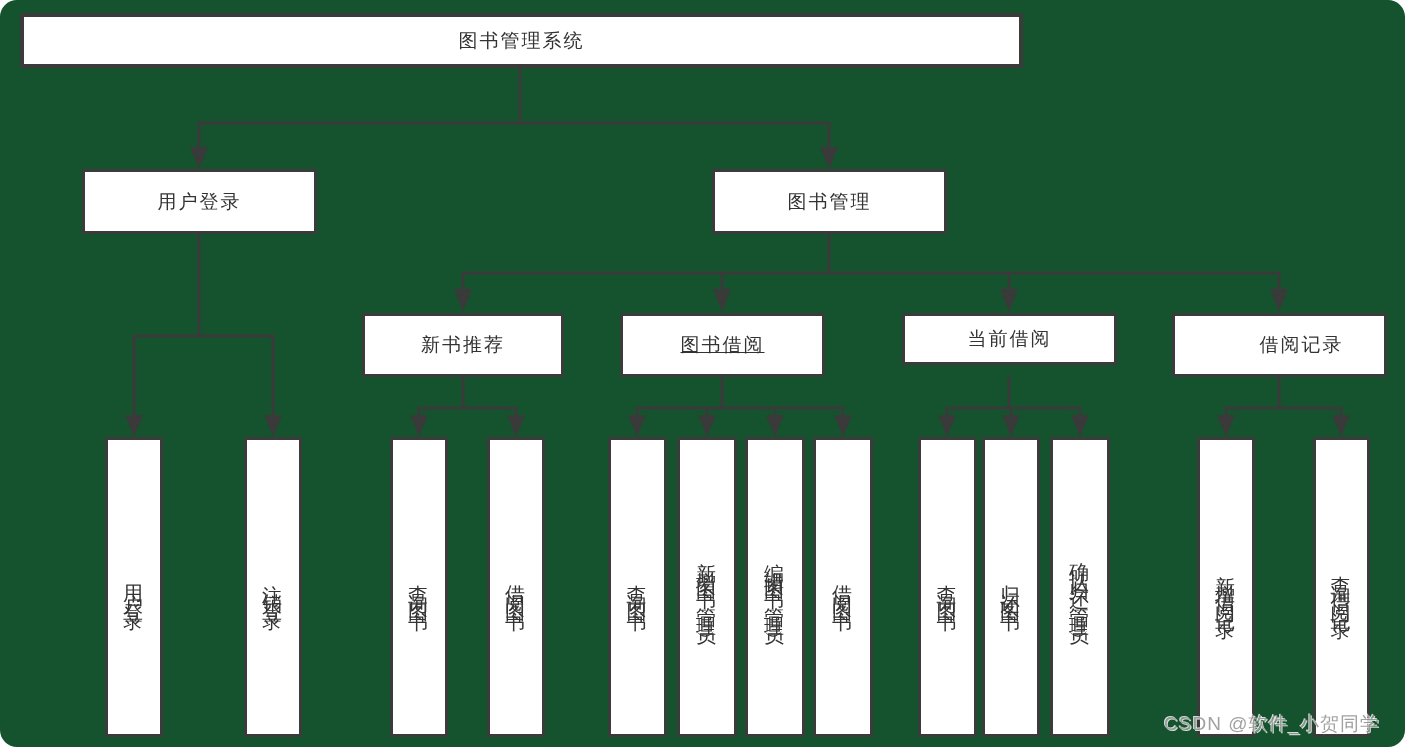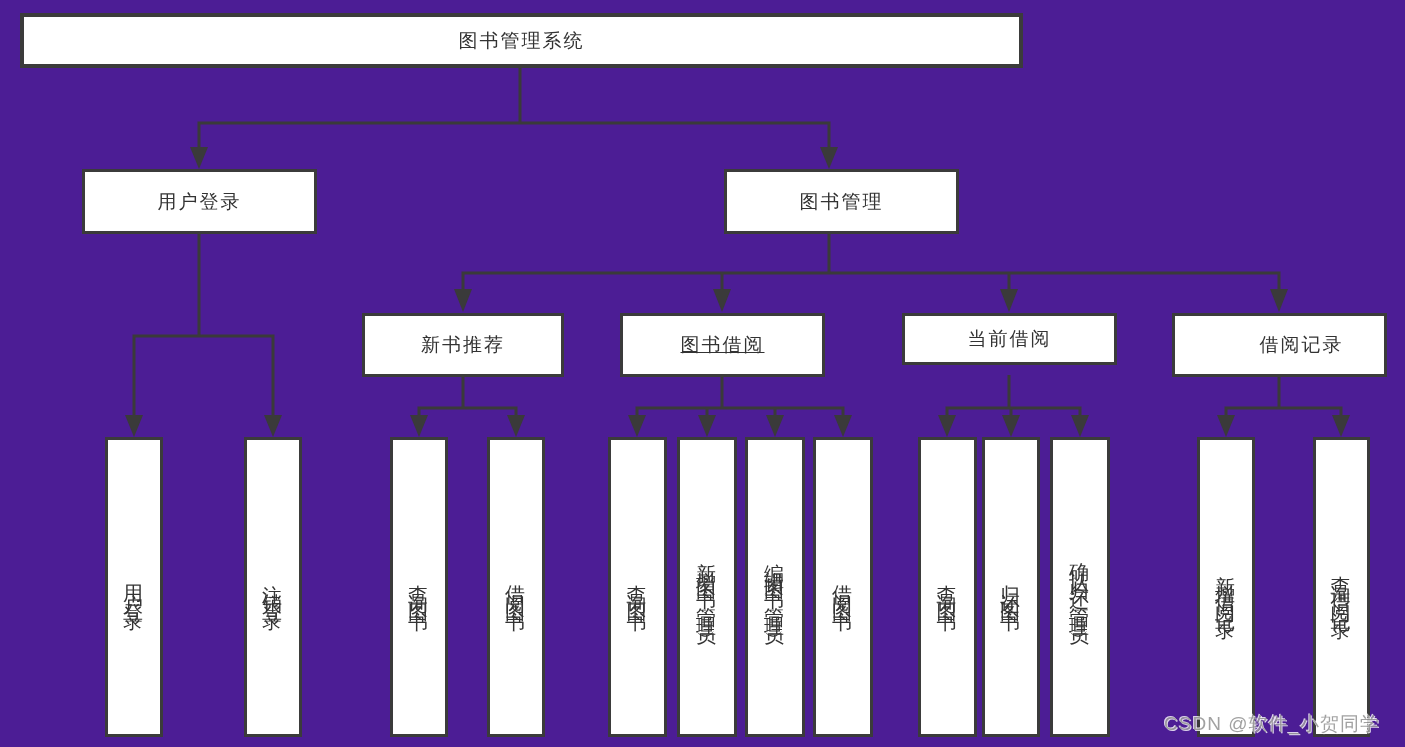--- a/index.html
+++ b/index.html
@@ -4,22 +4,23 @@
 <style>
   html, body { margin: 0; padding: 0; }
   body {
     font-family: "Liberation Sans", "DejaVu Sans", sans-serif;
     background: #ffffff;
   }
   #stage {
     position: relative;
     width: 1405px;
     height: 747px;
-    background: #4c1d95;
+    background: #14532d;
     overflow: hidden;
+    border-radius: 17px;
   }
   #wires {
     position: absolute;
     left: 0; top: 0;
     width: 1405px; height: 747px;
   }
   .node {
     position: absolute;
     box-sizing: border-box;
     background: #ffffff;
@@ -105,21 +106,21 @@
       <polygon points="1002,415 1020,415 1011,437"></polygon>
       <polygon points="1071,415 1089,415 1080,437"></polygon>
       <polygon points="1217,415 1235,415 1226,437"></polygon>
       <polygon points="1332,415 1350,415 1341,437"></polygon>
     </g>
   </svg>
 
   <div class="node root" style="left:20px; top:13px; width:1003px; height:55px;">图书管理系统</div>
 
   <div class="node" style="left:82px; top:169px; width:235px; height:65px;">用户登录</div>
-  <div class="node" style="left:712px; top:169px; width:235px; height:65px;margin-left:12px;">图书管理</div>
+  <div class="node" style="left:712px; top:169px; width:235px; height:65px;">图书管理</div>
 
   <div class="node" style="left:362px; top:313px; width:202px; height:64px;">新书推荐</div>
   <div class="node" style="left:620px; top:313px; width:205px; height:64px;text-decoration:underline;">图书借阅</div>
   <div class="node" style="left:902px; top:313px; width:215px; height:52px;">当前借阅</div>
   <div class="node" style="left:1172px; top:313px; width:215px; height:64px;padding-left:44px;">借阅记录</div>
 
   <div class="leaf" style="left:105px; width:58px;">用户登录</div>
   <div class="leaf" style="left:244px; width:58px;">注销登录</div>
 
   <div class="leaf" style="left:390px; width:58px;">查询图书</div>

